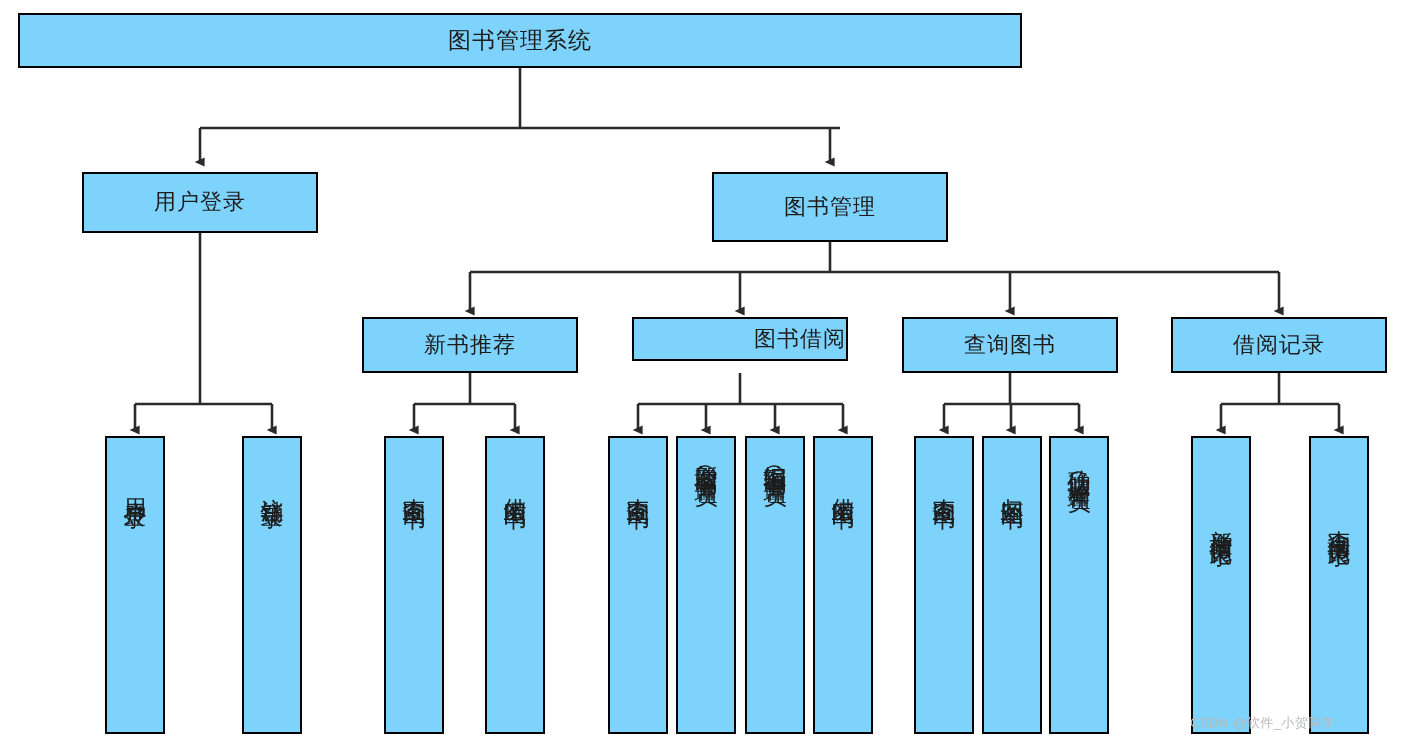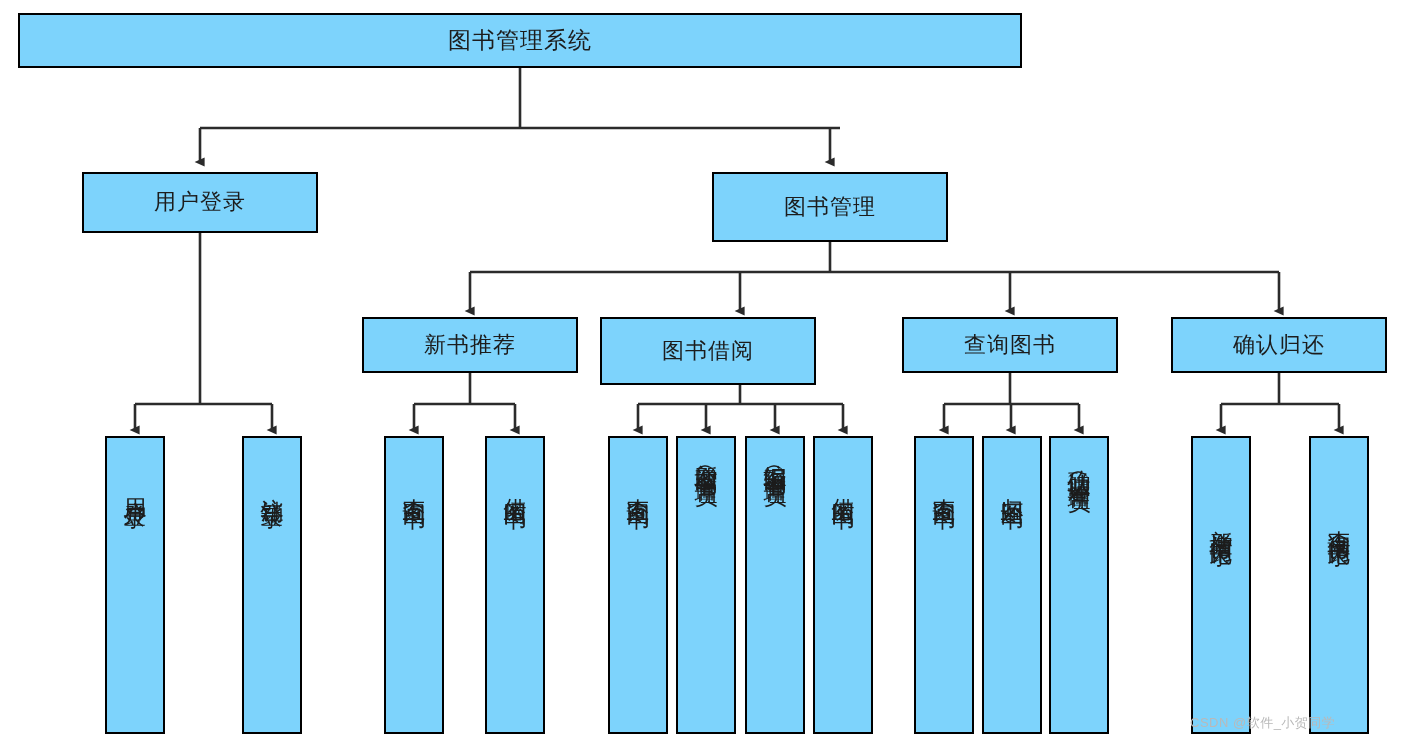--- a/index.html
+++ b/index.html
@@ -140,28 +140,28 @@
   <div class="node h" style="left:82px; top:172px; width:236px; height:61px;">
     <span class="node-label">用户登录</span>
   </div>
   <div class="node h" style="left:712px; top:172px; width:236px; height:70px;">
     <span class="node-label">图书管理</span>
   </div>
 
   <div class="node h" style="left:362px; top:317px; width:216px; height:56px;">
     <span class="node-label">新书推荐</span>
   </div>
-  <div class="node h" style="left:600px; top:317px; width:216px; height:68px;">
+  <div class="node h" style="left:632px; top:317px; width:216px; height:44px;justify-content:flex-end;">
     <span class="node-label">图书借阅</span>
   </div>
   <div class="node h" style="left:902px; top:317px; width:216px; height:56px;">
     <span class="node-label">查询图书</span>
   </div>
   <div class="node h" style="left:1171px; top:317px; width:216px; height:56px;">
-    <span class="node-label">确认归还</span>
+    <span class="node-label">借阅记录</span>
   </div>
 
   <div class="node v short" style="left:105px; top:436px; width:60px; height:298px;">
     <span class="node-label">用户登录</span>
   </div>
   <div class="node v short" style="left:242px; top:436px; width:60px; height:298px;">
     <span class="node-label">注销登录</span>
   </div>
 
   <div class="node v short" style="left:384px; top:436px; width:60px; height:298px;">

